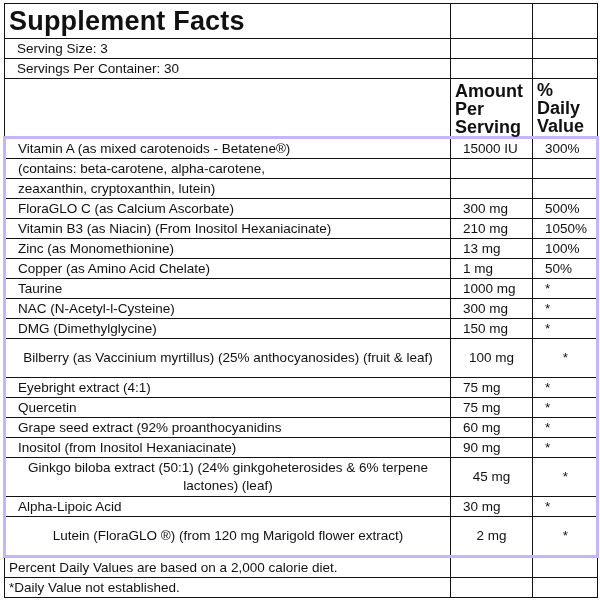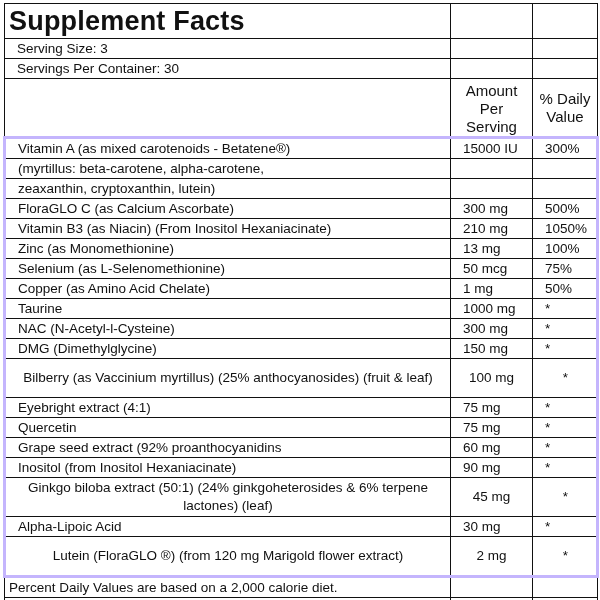--- a/index.html
+++ b/index.html
@@ -4,21 +4,21 @@
 <style>
   html, body { margin: 0; padding: 0; background: #ffffff; }
   body { width: 600px; height: 600px; position: relative; overflow: hidden;
          font-family: "Liberation Sans", "DejaVu Sans", sans-serif; color: #111; }
   .sheet { position: absolute; left: 3px; top: 3px; width: 593px; }
   table { border-collapse: collapse; width: 593px; table-layout: fixed; }
   td { border: 1px solid #111; padding: 0 4px; font-size: 13.5px; line-height: 18px;
        vertical-align: middle; white-space: normal; }
   col.c1 { width: 446px; } col.c2 { width: 82px; } col.c3 { width: 65px; }
   .title td.name { font-size: 27px; font-weight: bold; line-height: 32px; padding-top: 1px; padding-bottom: 1px; letter-spacing: 0.2px; }
-  .hdr td { font-weight: normal; font-size: 15px; line-height: 18px; text-align: center; }
+  .hdr td { font-weight: bold; font-size: 18px; line-height: 18px; }
   .hdr td.amt { vertical-align: bottom; padding-top: 2px; }
   .hdr td.dv  { vertical-align: middle; }
   .r20 td { height: 19px; padding-left: 12px; }
   .r38 td { height: 38px; text-align: center; }
   .indent { padding-left: 24px; }
   .pct { text-align: left; padding-right: 4px; }
   .star { padding-left: 6px; }
   
   tbody.ing { border: 3px solid #c4b5fd; }
   .foot td { height: 19px; }
@@ -63,21 +63,21 @@
       </tr>
     </tbody>
 
     <tbody class="ing">
       <tr class="r20">
         <td>Vitamin A (as mixed carotenoids - Betatene®)</td>
         <td>15000 IU</td>
         <td class="pct">300%</td>
       </tr>
       <tr class="r20">
-        <td class="indent">(myrtillus: beta-carotene, alpha-carotene,</td>
+        <td class="indent">(contains: beta-carotene, alpha-carotene,</td>
         <td></td>
         <td class="pct"></td>
       </tr>
       <tr class="r20">
         <td class="indent">zeaxanthin, cryptoxanthin, lutein)</td>
         <td></td>
         <td class="pct"></td>
       </tr>
       <tr class="r20">
         <td>FloraGLO C (as Calcium Ascorbate)</td>
@@ -86,25 +86,20 @@
       </tr>
       <tr class="r20">
         <td>Vitamin B3 (as Niacin) (From Inositol Hexaniacinate)</td>
         <td>210 mg</td>
         <td class="pct">1050%</td>
       </tr>
       <tr class="r20">
         <td>Zinc (as Monomethionine)</td>
         <td>13 mg</td>
         <td class="pct">100%</td>
-      </tr>
-      <tr class="r20">
-        <td>Selenium (as L-Selenomethionine)</td>
-        <td>50 mcg</td>
-        <td class="pct">75%</td>
       </tr>
       <tr class="r20">
         <td>Copper (as Amino Acid Chelate)</td>
         <td>1 mg</td>
         <td class="pct">50%</td>
       </tr>
       <tr class="r20">
         <td>Taurine</td>
         <td>1000 mg</td>
         <td class="star">*</td>

